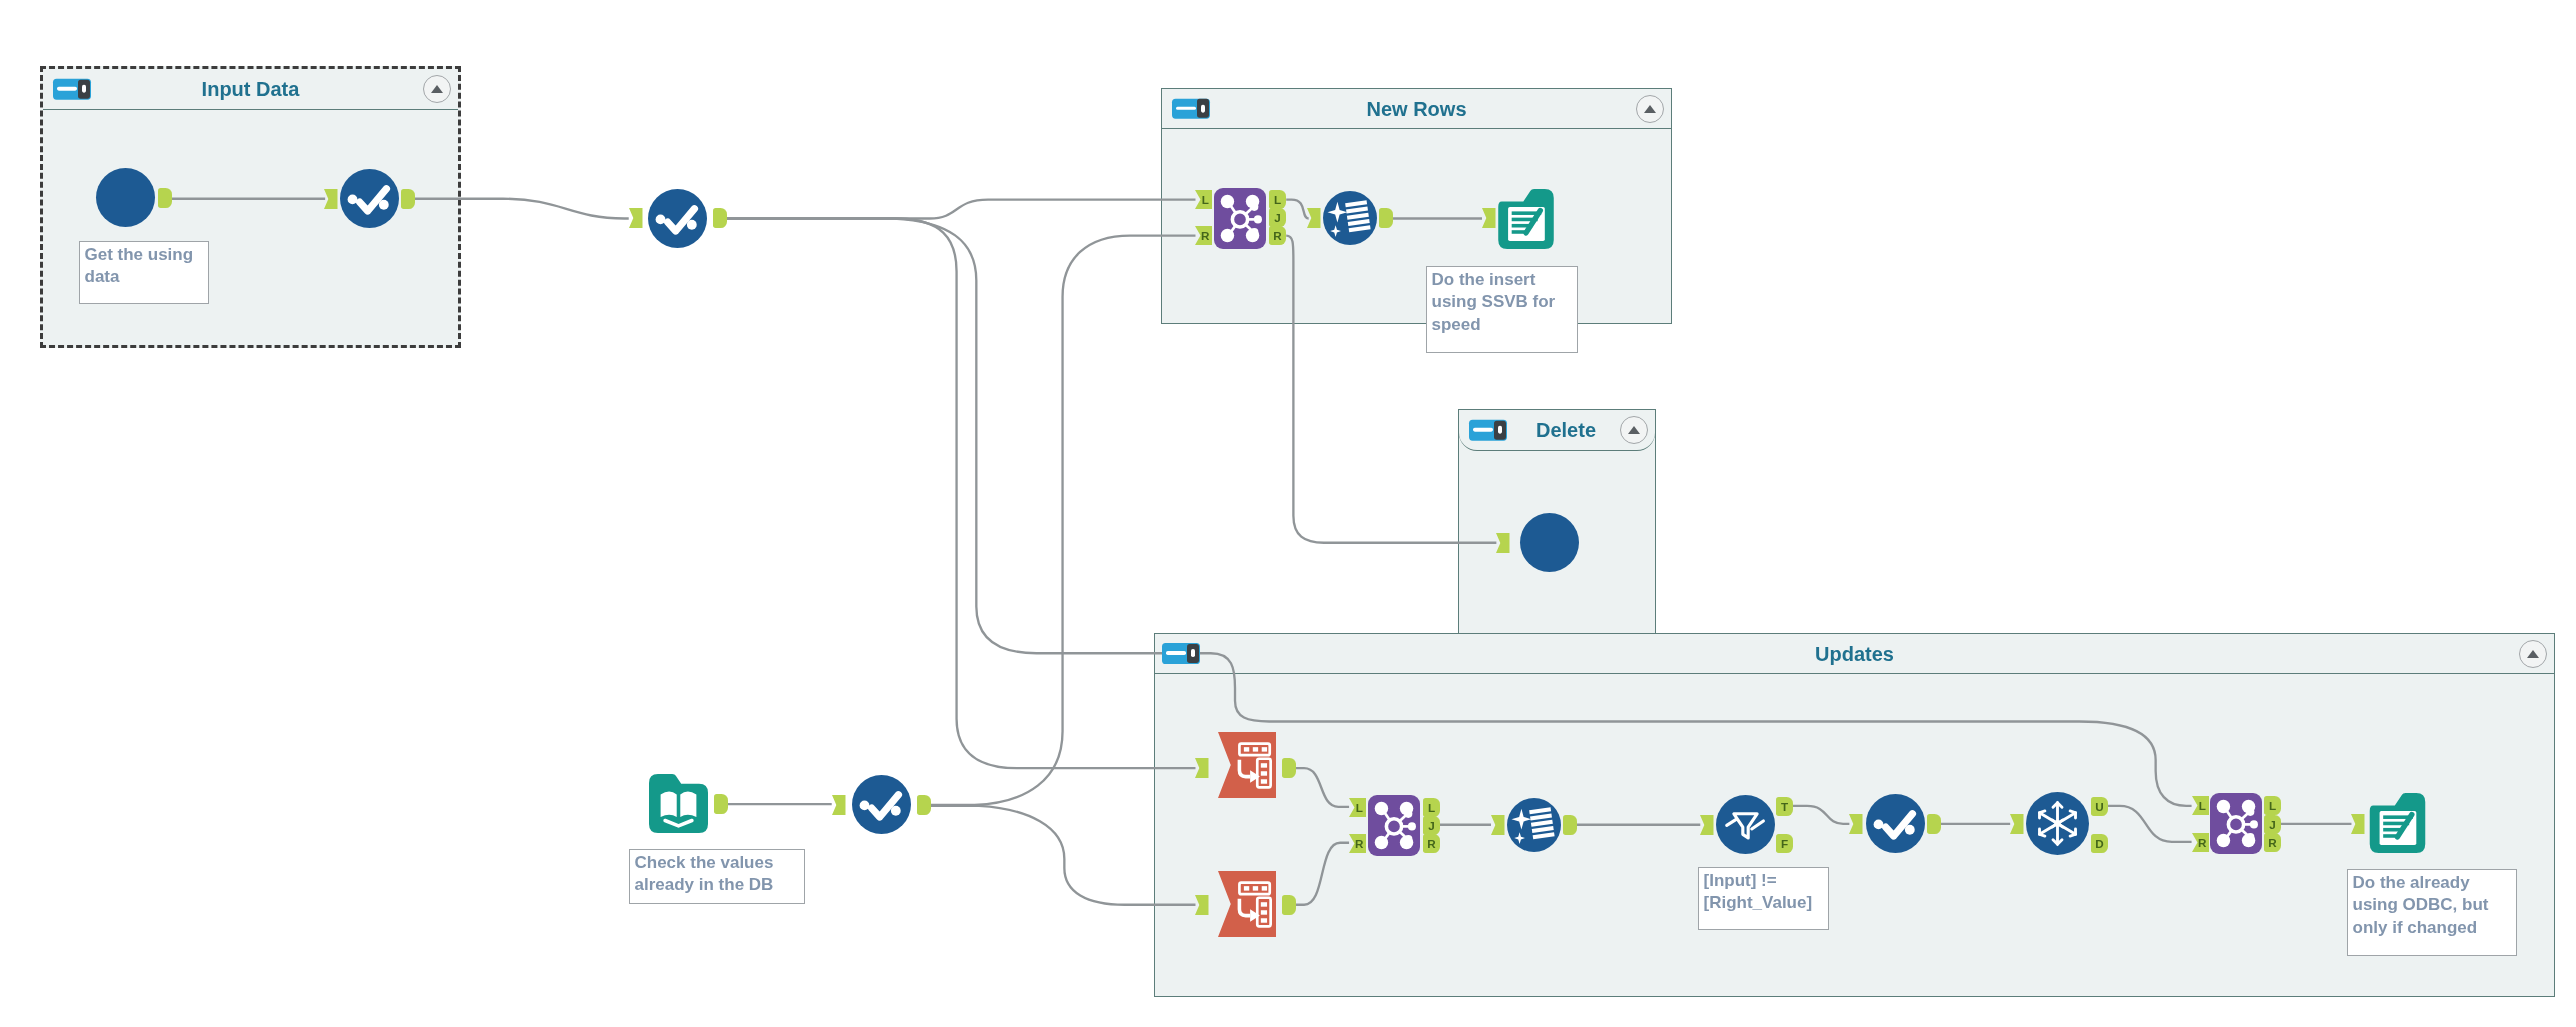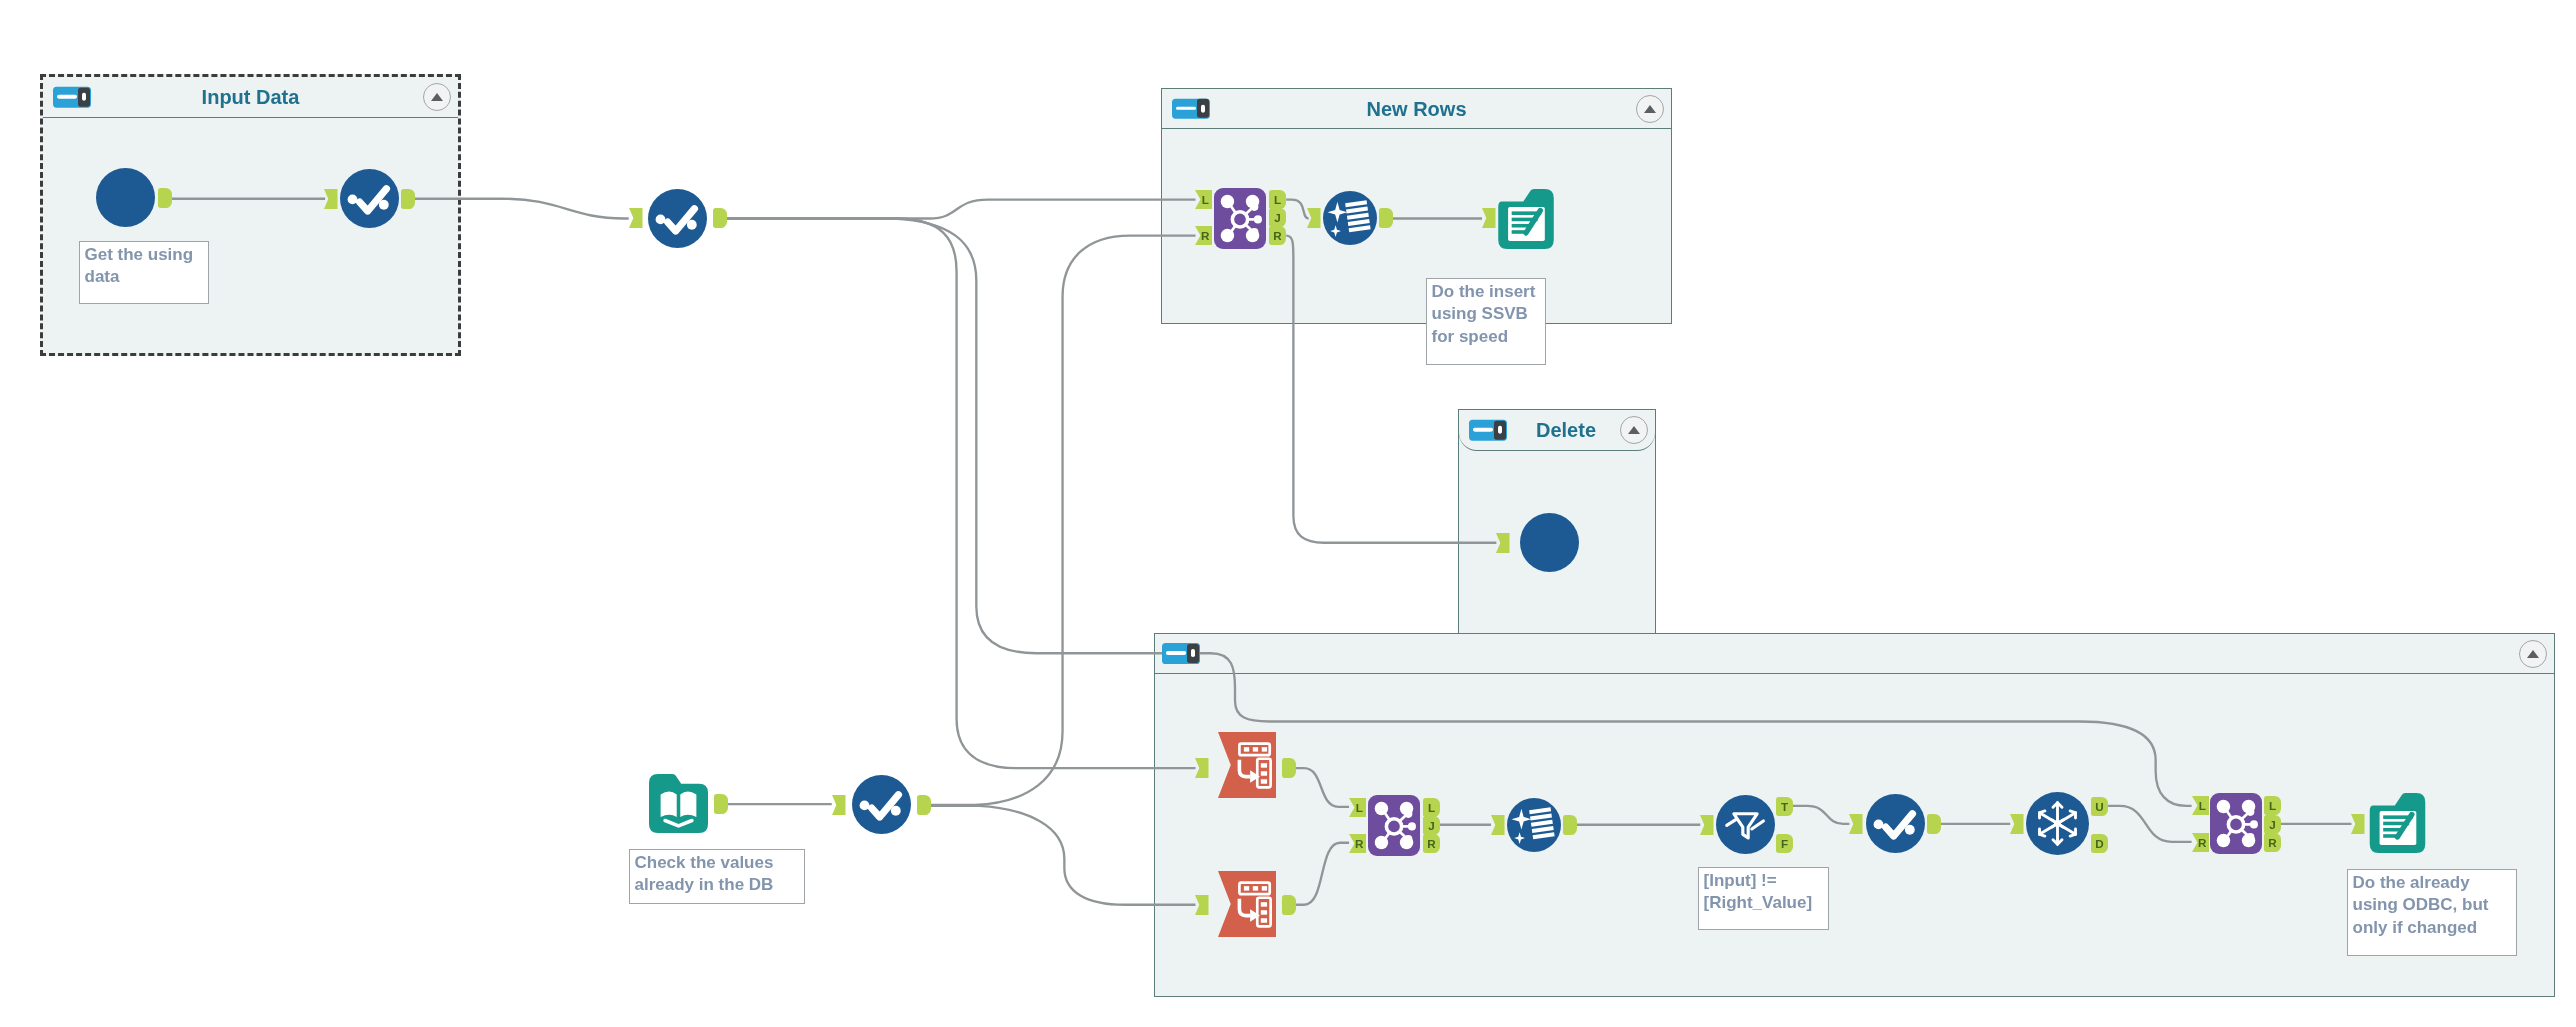--- a/index.html
+++ b/index.html
@@ -9,21 +9,21 @@
     --tool-blue:#1d5a93; --tool-teal:#14998a; --tool-purple:#6f4d9e;
     --tool-orange:#d2604a; --icon-blue:#2aa2d8;
   }
   *{box-sizing:border-box;}
   html,body{margin:0;padding:0;}
   body{width:2576px;height:1028px;position:relative;background:var(--canvas-bg);
        font-family:"Liberation Sans", sans-serif;overflow:hidden;}
 
   .container{position:absolute;background:var(--container-bg);
              border:1.8px solid var(--container-border);z-index:1;}
-  .container.selected{border:3.6px dashed #3c3c3c;margin-top:8px;}
+  .container.selected{border:3.6px dashed #3c3c3c;}
   .hdr{position:absolute;left:0;right:0;top:0;border-bottom:1.8px solid var(--container-border);}
   .hdr .title{position:absolute;left:0;right:0;top:50%;transform:translateY(-50%);
               text-align:center;font-weight:bold;font-size:20px;color:var(--title-color);}
   .toggle{position:absolute;left:10px;top:50%;transform:translateY(-50%);
           width:38px;height:20.7px;background:var(--icon-blue);border-radius:3.6px;}
   .toggle .tg-line{position:absolute;left:3.6px;top:8px;width:20px;height:3.6px;background:#fff;border-radius:1.8px;}
   .toggle .tg-knob{position:absolute;right:0.9px;top:0.9px;bottom:0.9px;width:12.6px;background:#3b4044;border-radius:2.7px;}
   .toggle .tg-dot{position:absolute;left:4.5px;top:5.4px;width:3.6px;height:8px;background:#fff;border-radius:1.8px;}
   .collapse{position:absolute;right:7.2px;top:50%;transform:translateY(-50%);
             width:28px;height:28px;border-radius:50%;border:1.8px solid #a2a6a9;
@@ -91,20 +91,21 @@
       </div>
     <div class="title" style="left:54px;right:36px;">Delete</div>
     <div class="collapse">
         <div class="tri"></div>
       </div>
   </div>
 </div>
 
 <div class="container" style="left:1154px;top:633px;width:1401px;height:364px;">
   <div class="hdr" style="height:40px;">
+    <div class="title">Updates</div>
     <div class="collapse">
         <div class="tri"></div>
       </div>
   </div>
 </div>
 
 <svg id="wires" width="2576" height="1028" viewBox="0 0 2868 1144">
   <path d="M 191 221 H 362"></path>
   <path d="M 461 221 H 560 C 625 221 635 243 695 243 H 700"></path>
   <path d="M 809 243 H 1035 C 1068 243 1062 222 1100 222 H 1331"></path>
@@ -399,21 +400,21 @@
         <path d="M15 34 H44"></path>
         <path d="M15 41 H38"></path>
         <path d="M15 48 H30"></path>
     </g>
     <path d="M47 24 L31 49" stroke="var(--tool-teal)" stroke-width="6" stroke-linecap="round"></path>
   </svg>
 </div>
 <div class="anchor in a-plain" style="left:2351px;top:814px;"></div>
 
 <div class="annotation" style="left:79px;top:241px;width:130px;height:63px;">Get the using data</div>
-<div class="annotation" style="left:1426px;top:278px;width:120px;height:87px;">Do the insert using SSVB for speed</div>
+<div class="annotation" style="left:1426px;top:266px;width:152px;height:87px;">Do the insert using SSVB for speed</div>
 <div class="annotation" style="left:629px;top:849px;width:176px;height:55px;">Check the values already in the DB</div>
 <div class="annotation" style="left:1698px;top:867px;width:131px;height:63px;">[Input] != [Right_Value]</div>
 <div class="annotation" style="left:2347px;top:869px;width:170px;height:87px;">Do the already using ODBC, but only if changed</div>
 
 <div class="toggle" style="left:1162px;top:643px;transform:none;z-index:5;">
     <div class="tg-line"></div>
     <div class="tg-knob">
       <div class="tg-dot"></div>
     </div>
   </div>

